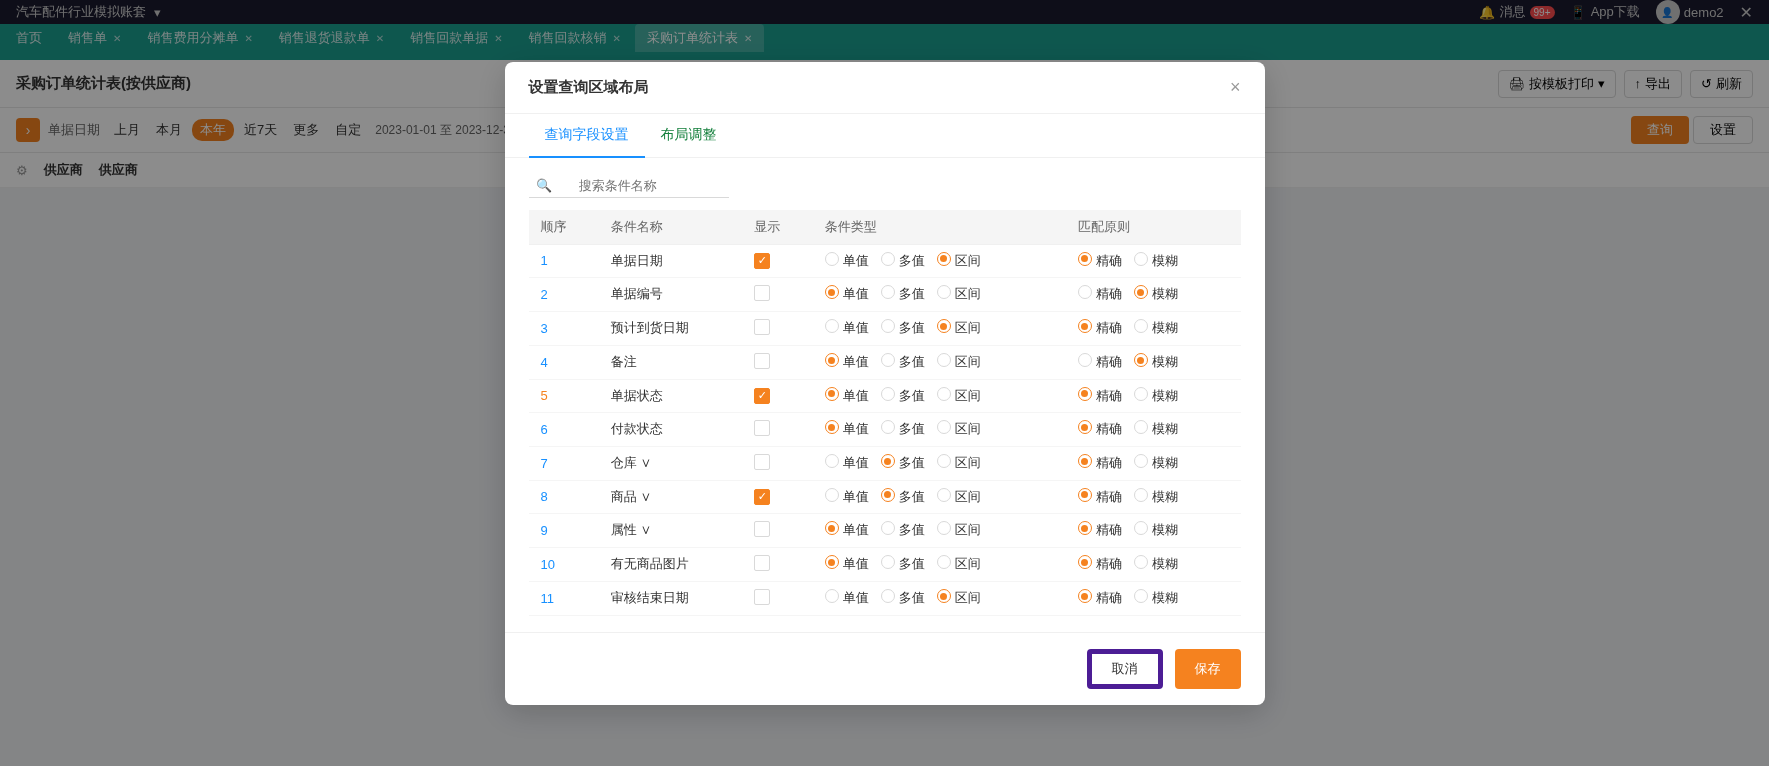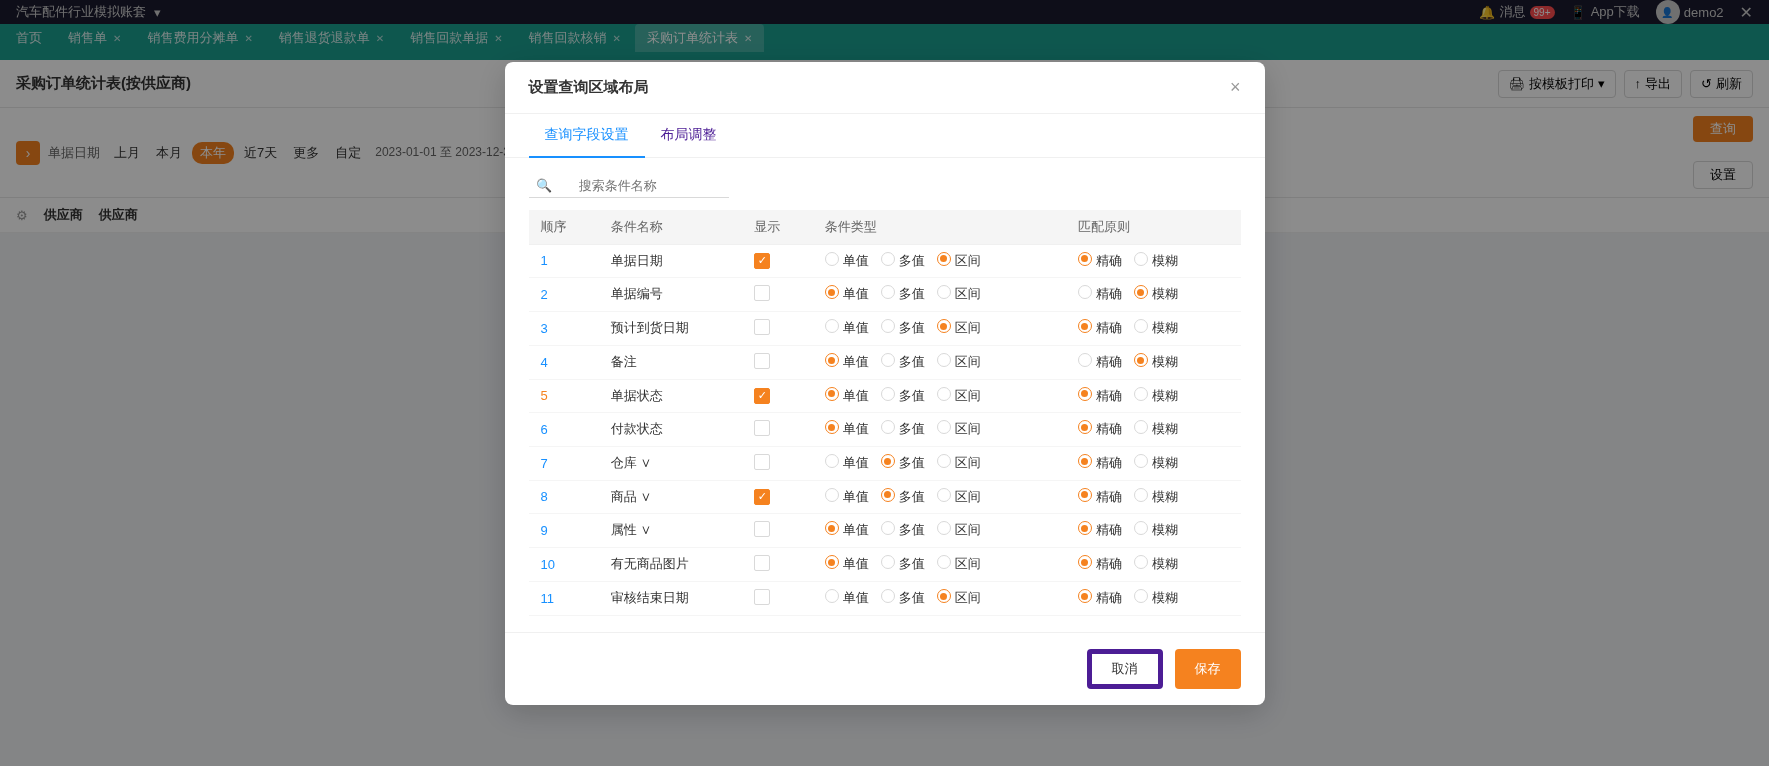--- a/index.html
+++ b/index.html
@@ -97,21 +97,21 @@
     .modal-tabs {
       display: flex;
       padding: 0 24px;
       border-bottom: 1px solid #f0f0f0;
       gap: 0;
     }
     .modal-tab {
       padding: 12px 16px;
       cursor: pointer;
       font-size: 14px;
-      color: #4c1d95;
+      color: #15803d;
       border-bottom: 2px solid transparent;
       margin-bottom: -1px;
     }
     .modal-tab.active { color: #1890ff; border-bottom-color: #1890ff; font-weight: 500; }
 
     .modal-body {
       flex: 1;
       padding: 16px 24px;
       overflow-y: auto;
       display: flex;
@@ -326,21 +326,21 @@
     <span class="filter-label">单据日期</span>
     <div class="filter-date-btns">
       <button class="date-btn">上月</button>
       <button class="date-btn">本月</button>
       <button class="date-btn active">本年</button>
       <button class="date-btn">近7天</button>
       <button class="date-btn">更多</button>
       <button class="date-btn">自定</button>
     </div>
     <span class="date-range">2023-01-01 至 2023-12-31</span>
-    <span style="margin-left:auto;display:flex;gap:19px;flex-direction:column;">
+    <span style="margin-left:auto;display:flex;gap:4px;">
       <button class="btn-query">查询</button>
       <button class="btn-set">设置</button>
     </span>
   </div>
 
   <div style="background:#fff; padding:8px 16px; border-bottom:1px solid #f0f0f0; display:flex; align-items:center; gap:16px;">
     <span class="gear-icon">⚙</span>
     <span class="col-header">供应商</span>
     <span class="col-header">供应商</span>
   </div>

